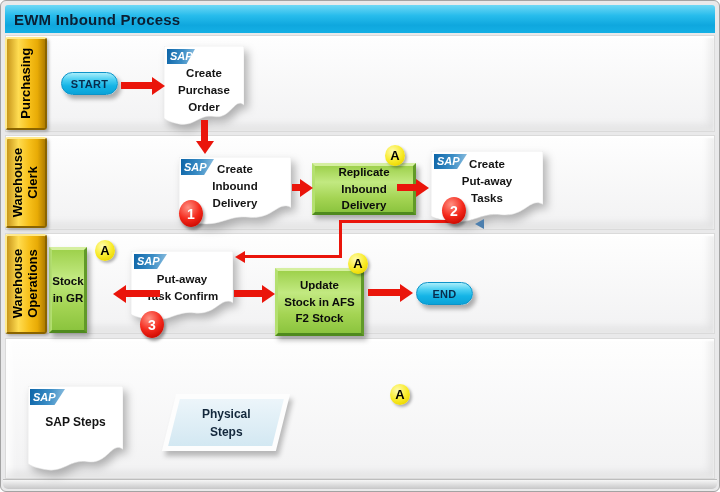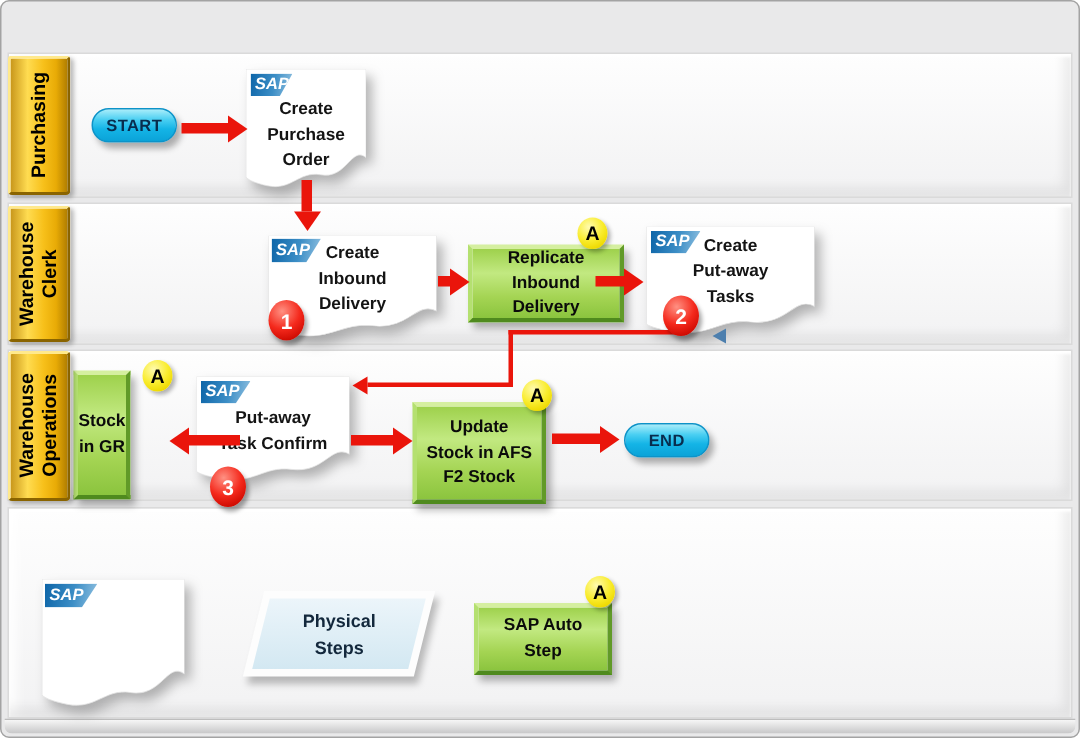--- a/index.html
+++ b/index.html
@@ -100,20 +100,23 @@
   .para-inner{width:100%;height:100%;background:linear-gradient(180deg,#ecf5fa,#d3e8f2);
     display:flex;align-items:center;justify-content:center;}
   .para-text{transform:skewX(14deg);font-weight:bold;font-size:12px;color:#13283c;
     text-align:center;white-space:pre-line;line-height:1.5;}
 </style>
 </head>
 <body>
 
 <div class="stage">
 
+  <div class="header">
+    <span class="header-title">EWM Inbound Process</span>
+  </div>
 
   <div class="lane" id="lane-purchasing"></div>
   <div class="lane" id="lane-clerk"></div>
   <div class="lane" id="lane-ops"></div>
   <div class="lane" id="lane-legend"></div>
 
   <div class="tab" id="tab-purchasing">
     <div class="tab-label">Purchasing</div>
   </div>
   <div class="tab" id="tab-clerk">
@@ -235,31 +238,28 @@
     <span>END</span>
   </div>
 
   <div class="doc" style="left:27px;top:385px;width:95px;height:88px;">
     <svg viewBox="0 0 100 100" preserveAspectRatio="none">
         <path d="M0 0 L100 0 L100 72 C88 62, 84 90, 62 86 C44 83, 38 99, 18 95 C9 93, 3 91, 0 88 Z" fill="#ffffff" stroke="#e2e2e2" stroke-width="0.6"></path>
       </svg>
     <div class="sap-logo" style="left:2px;top:3px;width:35px;height:16px;">
         <span>SAP</span>
       </div>
+    <div class="doc-text" style="top:28px;font-size:12px;">SAP Steps</div>
   </div>
 
   <div class="para" style="left:168px;top:393px;width:114px;height:57px;">
     <div class="para-inner">
       <div class="para-text">Physical
 Steps</div>
     </div>
   </div>
 
-  <div class="gbox" style="left:315px;top:401px;width:92px;height:48px;">
-    <div class="gbox-text">SAP Auto
-Step</div>
-  </div>
   <div class="badge-a" style="left:389px;top:383px;">
     <span>A</span>
   </div>
 
   <div class="bottom-strip"></div>
 </div>
 
 </body></html>

